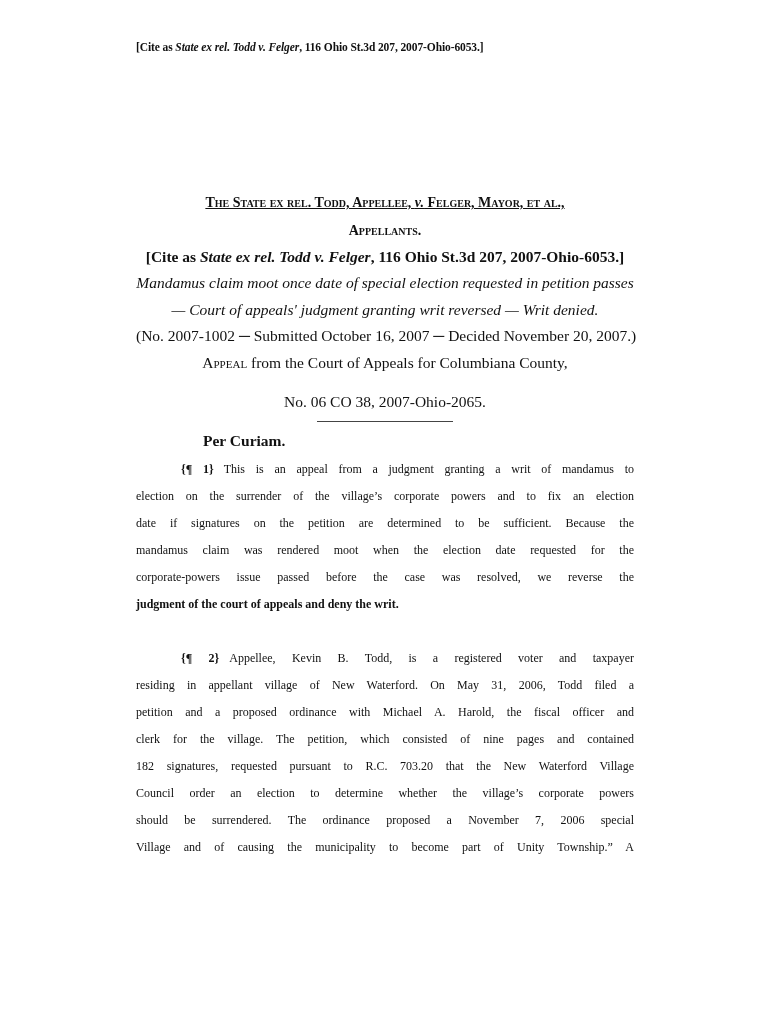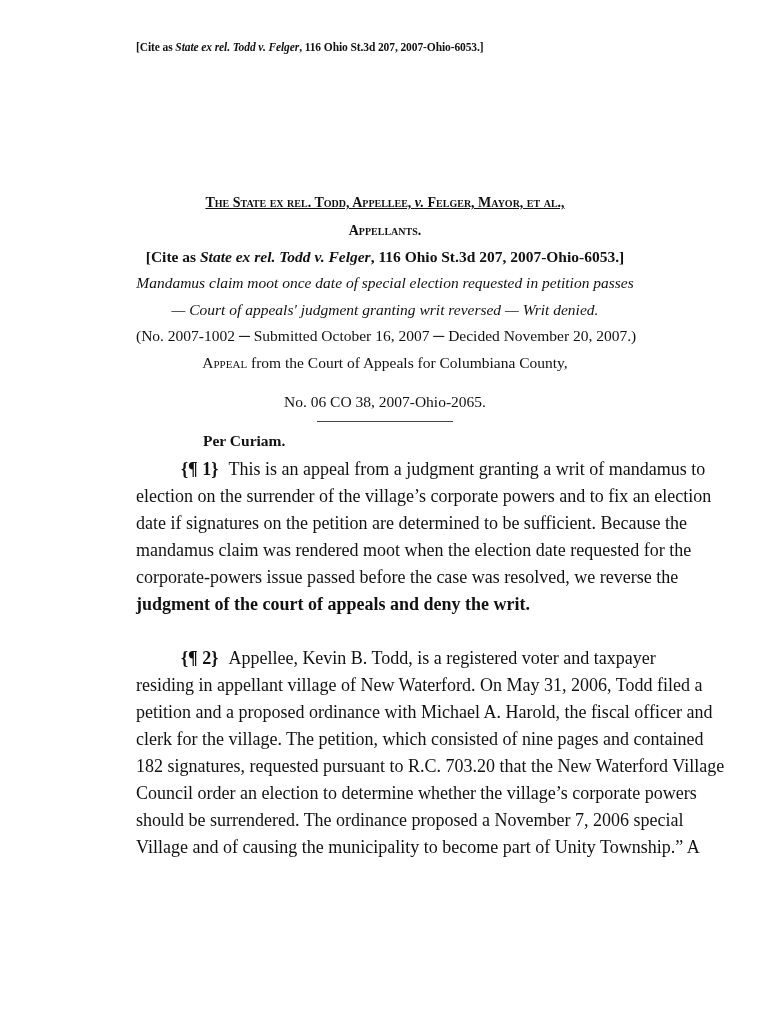--- a/index.html
+++ b/index.html
@@ -51,21 +51,21 @@
       top: 421px;
       width: 136px;
       height: 0;
       border-top: 1px solid #444444;
     }
 
     .body-text {
       position: absolute;
       left: 136px;
       width: 498px;
-      font-size: 18px;
+      font-size: 12px;
       line-height: 27px;
     }
     .line {
       display: block;
       height: 27px;
       white-space: nowrap;
       text-align: justify;
       text-align-last: justify;
     }
     .line.last {

